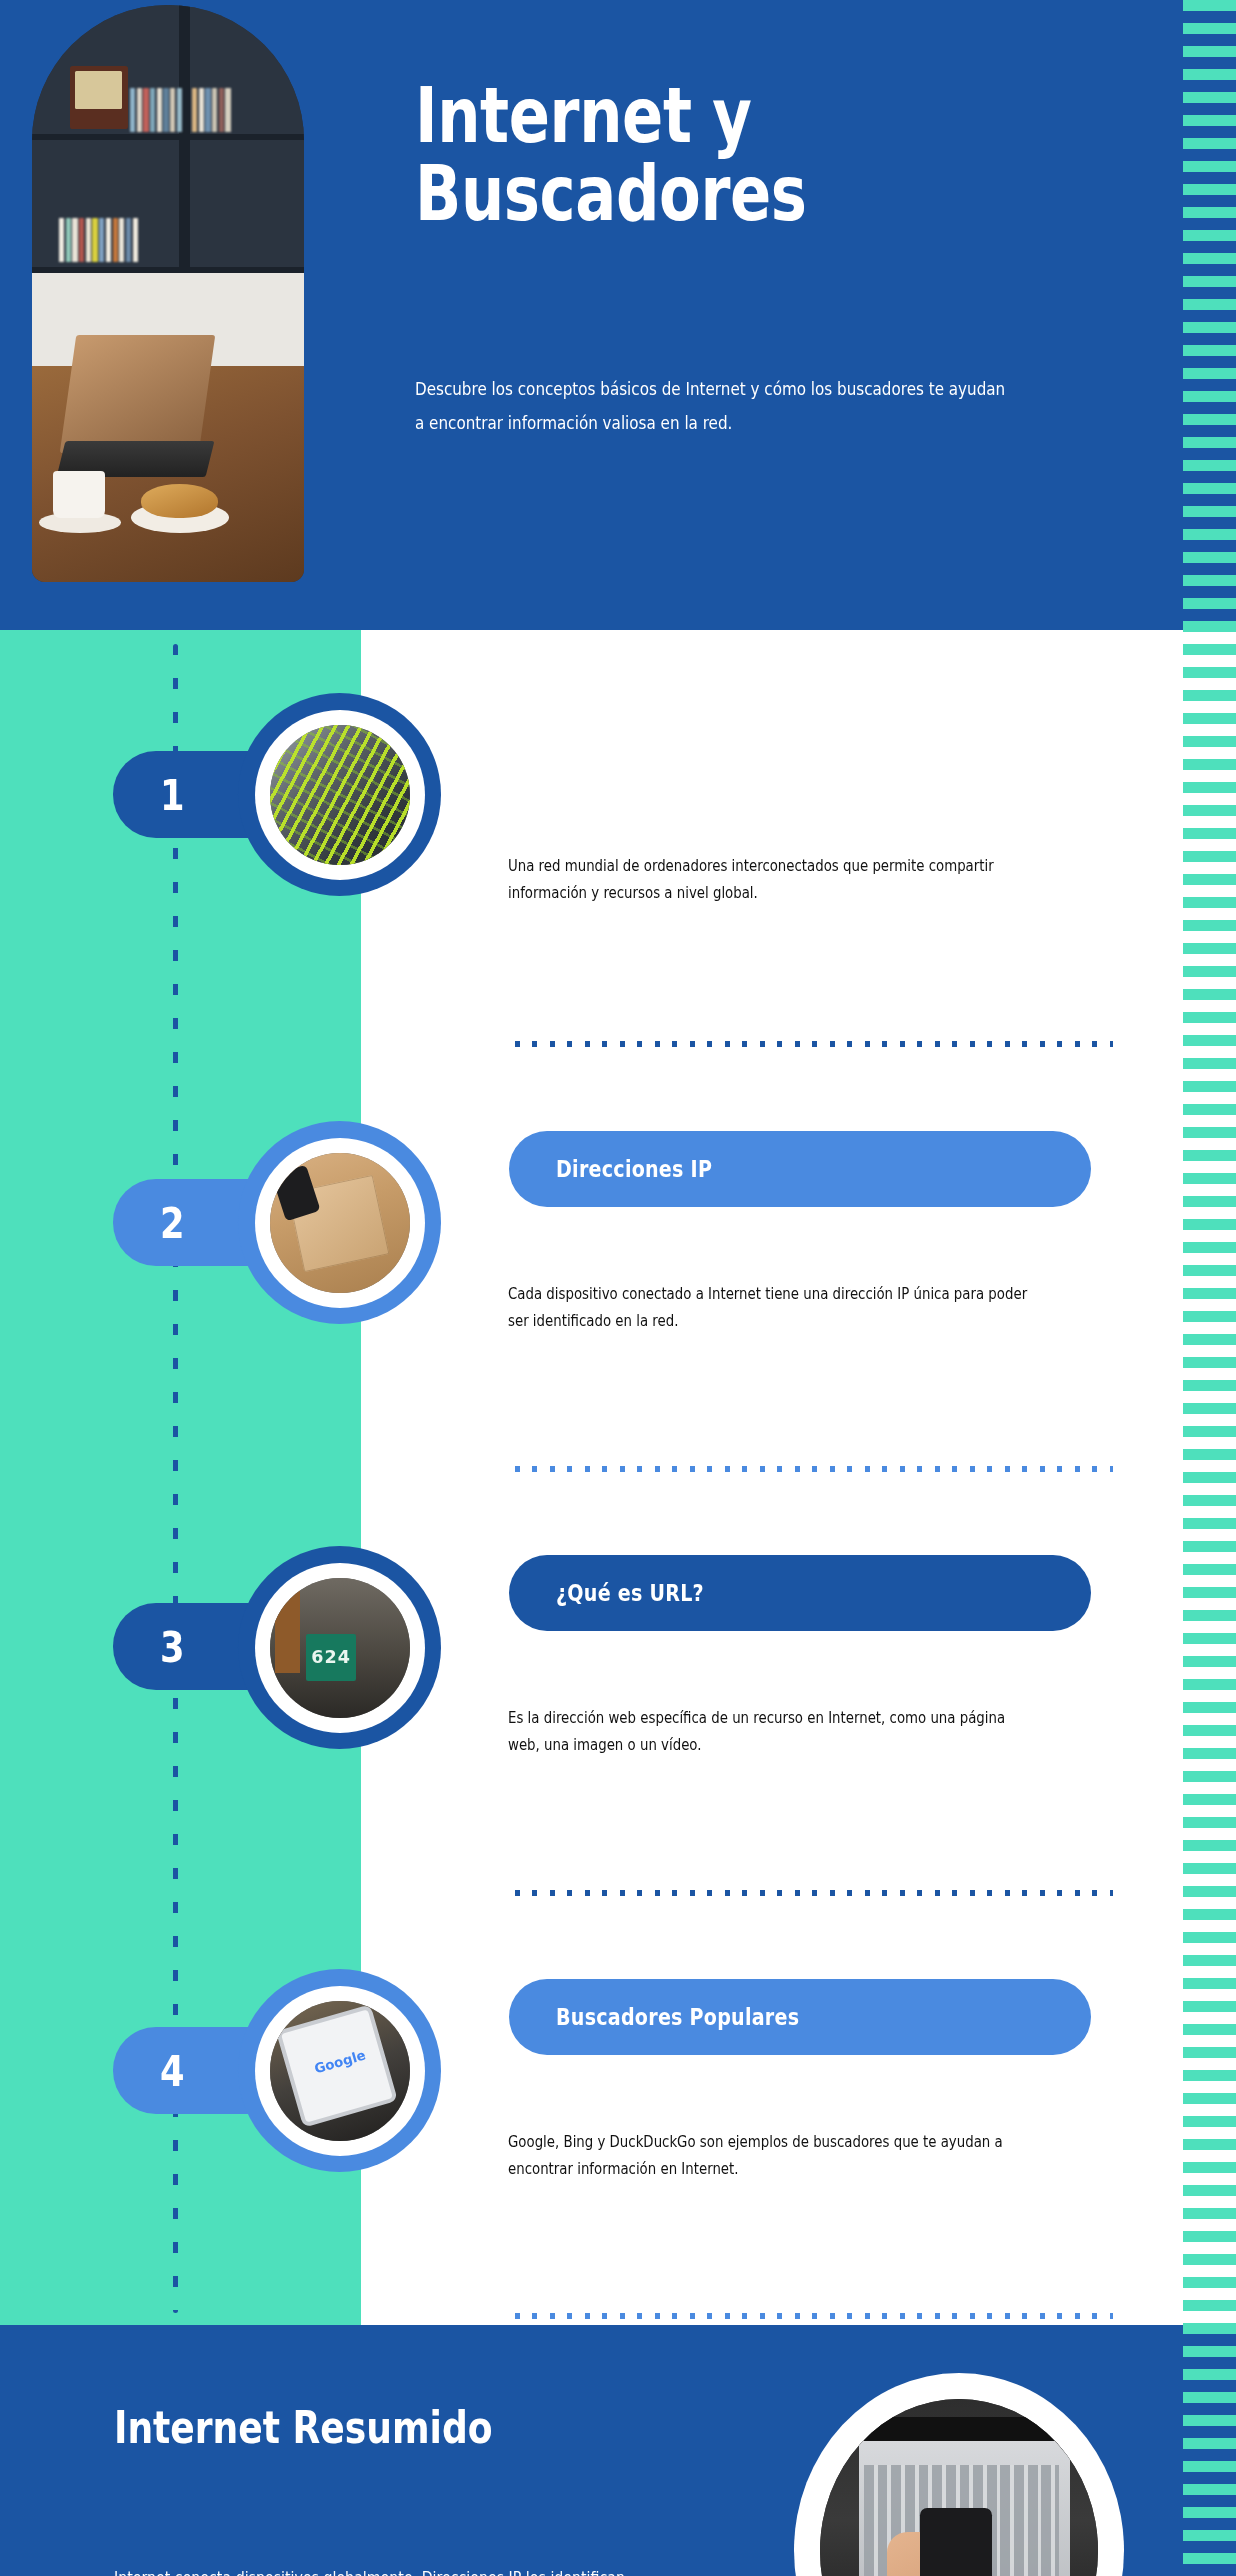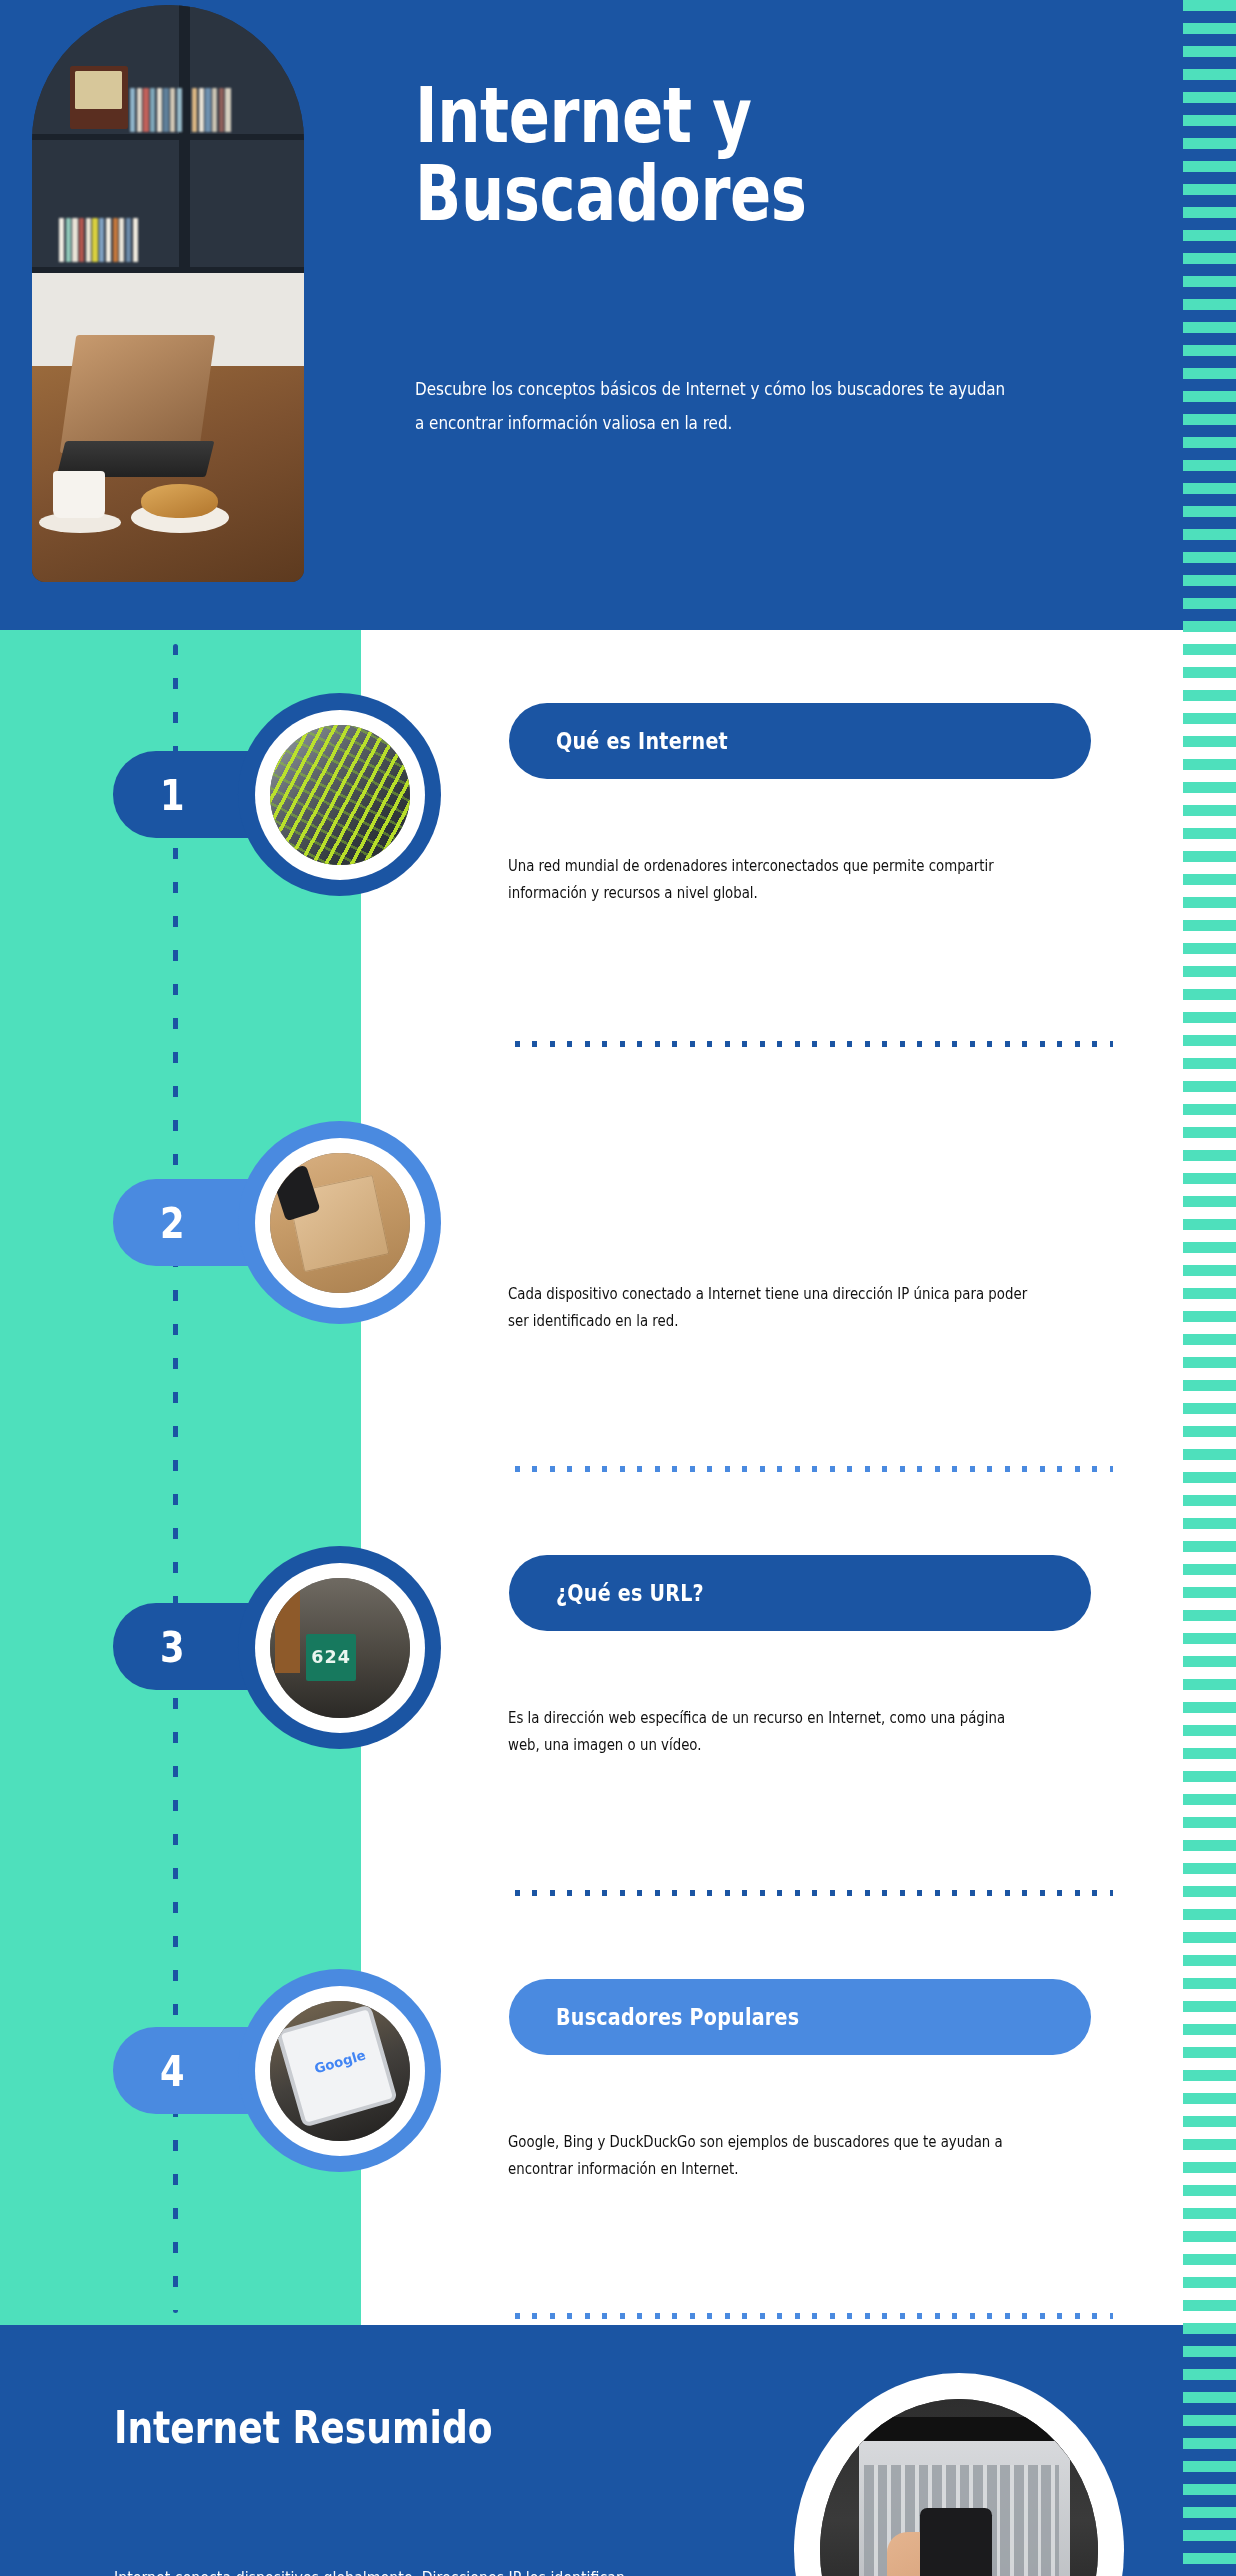--- a/index.html
+++ b/index.html
@@ -188,39 +188,39 @@
     <div class="numbadge" style="top:58px;background:#1B55A3">
       <span class="num">1</span>
     </div>
     <div class="circ" style="top:0;background:#1B55A3">
       <div class="circ-white">
         <div class="circ-img">
           <div class="ph ph-chip"></div>
         </div>
       </div>
     </div>
-    <div class="pill" style="top:10.3px;background:#1B55A3">
-      <span>Qué es Internet</span>
-    </div>
     <div class="btext" style="top:160px">Una red mundial de ordenadores interconectados que permite compartir información y recursos a nivel global.</div>
   </div>
   <div class="divider" style="top:1041px;color:#1B55A3"></div>
 
   <div class="step" style="top:1121px">
     <div class="numbadge" style="top:58px;background:#4A8AE0">
       <span class="num">2</span>
     </div>
     <div class="circ" style="top:0;background:#4A8AE0">
       <div class="circ-white">
         <div class="circ-img">
           <div class="ph ph-parcel">
               <div class="phone"></div>
             </div>
         </div>
       </div>
+    </div>
+    <div class="pill" style="top:10.3px;background:#4A8AE0">
+      <span>Direcciones IP</span>
     </div>
     <div class="btext" style="top:160px">Cada dispositivo conectado a Internet tiene una dirección IP única para poder ser identificado en la red.</div>
   </div>
   <div class="divider" style="top:1466px;color:#4A8AE0"></div>
 
   <div class="step" style="top:1545px">
     <div class="numbadge" style="top:58px;background:#1B55A3">
       <span class="num">3</span>
     </div>
     <div class="circ" style="top:1px;background:#1B55A3">

